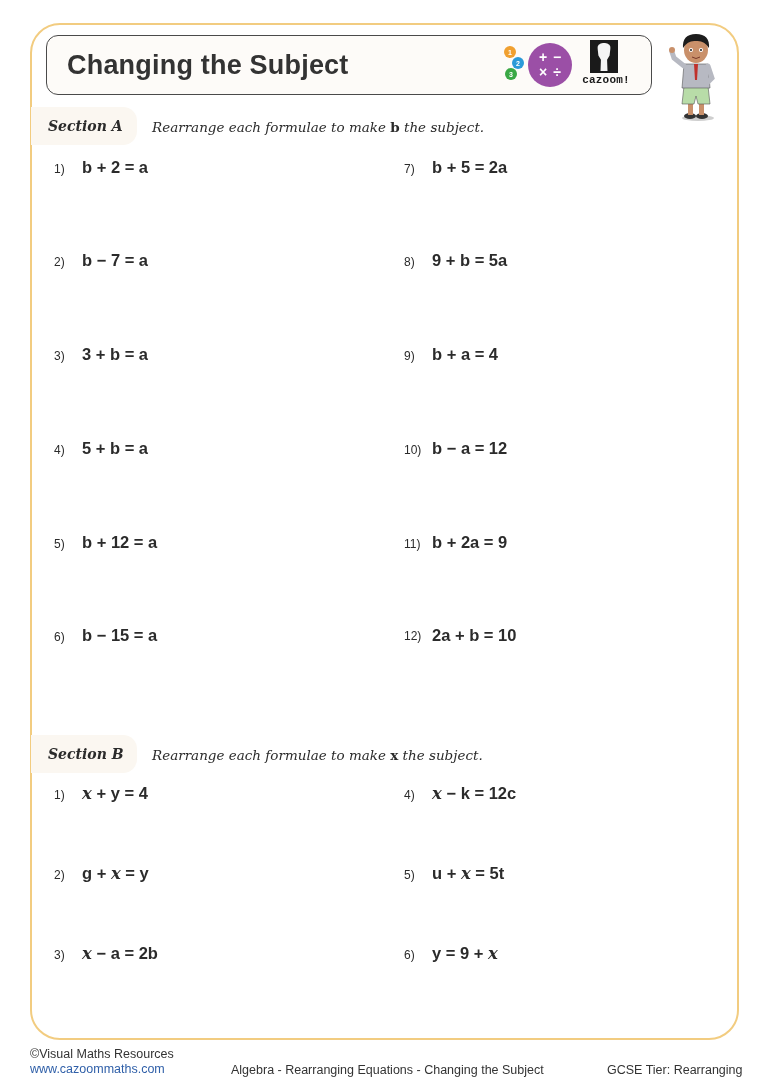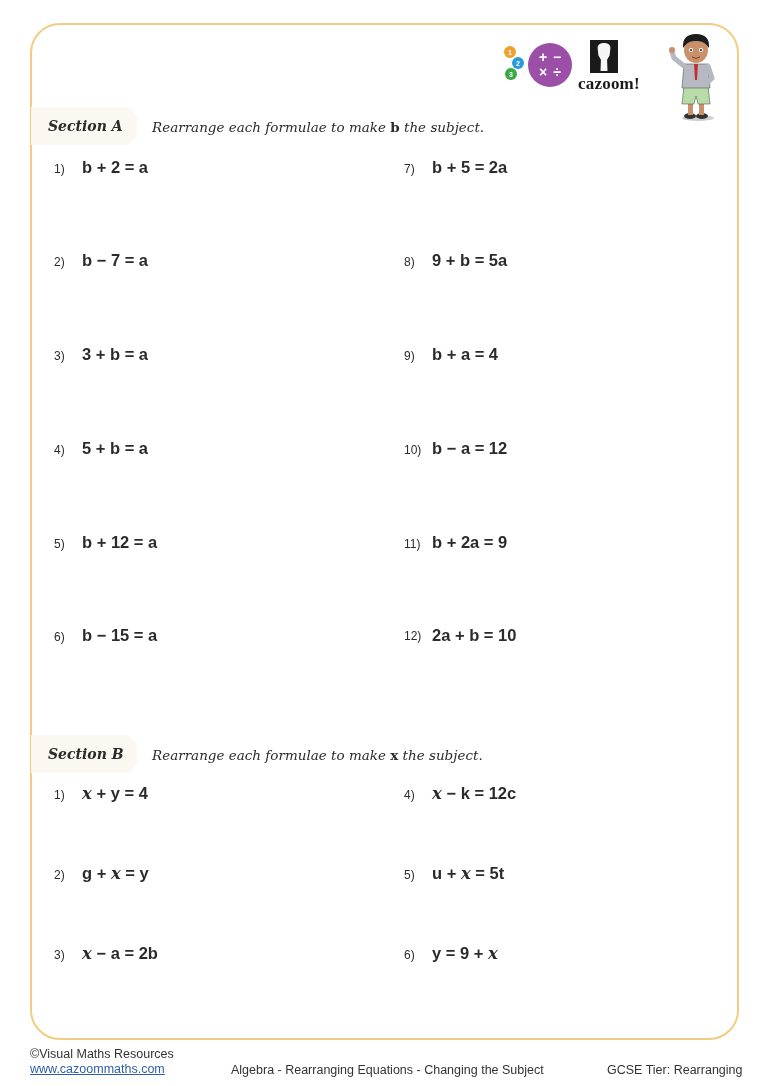--- a/index.html
+++ b/index.html
@@ -57,22 +57,22 @@
     }
     .logo-cazoom .cup {
       position: absolute; left: 19px; top: 3px; width: 14px; height: 28px;
       background: #f4f4f4;
       border-radius: 6px 6px 3px 3px;
       clip-path: polygon(0 0, 100% 0, 90% 45%, 72% 60%, 75% 100%, 25% 100%, 28% 60%, 10% 45%);
     }
     .logo-cazoom .word {
       position: absolute; left: 0; top: 34px; width: 56px;
       text-align: center;
-      font-family: Liberation Serif, serif; font-weight: bold;
-      font-size: 17px; color: #1a1a1a; letter-spacing: 0.2px;
+      font-family: Liberation Mono, monospace; font-weight: bold;
+      font-size: 11px; color: #1a1a1a; letter-spacing: 0.2px;
     }
 
     .mascot { position: absolute; left: 668px; top: 30px; width: 54px; height: 92px; }
 
     .section-tab {
       position: absolute;
       left: 31px; width: 106px; height: 38px;
       background: #fbf7f1;
       border-radius: 0 14px 14px 0;
     }
@@ -94,31 +94,34 @@
 
     .q { position: absolute; display: flex; align-items: baseline; }
     .q .num { font-size: 12px; color: #2b2b2b; width: 28px; }
     .q.right .num { width: 28px; }
     .q .expr { font-size: 16.5px; font-weight: bold; color: #2b2b2b; white-space: pre; }
     .q .expr i {
       font-family: "DejaVu Serif", serif; font-style: italic; font-weight: bold;
     }
 
     .footer-left { position: absolute; left: 30px; top: 1047px; font-size: 12.5px; color: #333; }
-    .footer-left .link { display: block; color: #2f5fa8; text-decoration: underline; margin-top: 1px; }
+    .footer-left .link { display: block; color: #2f5fa8; margin-top: 1px; }
     .footer-mid { position: absolute; left: 231px; top: 1063px; font-size: 12.5px; color: #333; }
     .footer-right { position: absolute; left: 607px; top: 1063px; font-size: 12.5px; color: #333; }
   </style>
 </head>
 <body>
 
 <div class="page">
 
   <div class="frame"></div>
 
+  <div class="title-box">
+    <div class="title">Changing the Subject</div>
+  </div>
 
   <div class="logo-nums">
     <div class="num-dot" style="left:2px;top:2px;background:#f0a030;">1</div>
     <div class="num-dot" style="left:10px;top:13px;background:#2a9ad8;">2</div>
     <div class="num-dot" style="left:3px;top:24px;background:#3aa845;">3</div>
   </div>
   <div class="logo-ops">
     <span>+</span>
     <span>−</span>
     <span>×</span>

